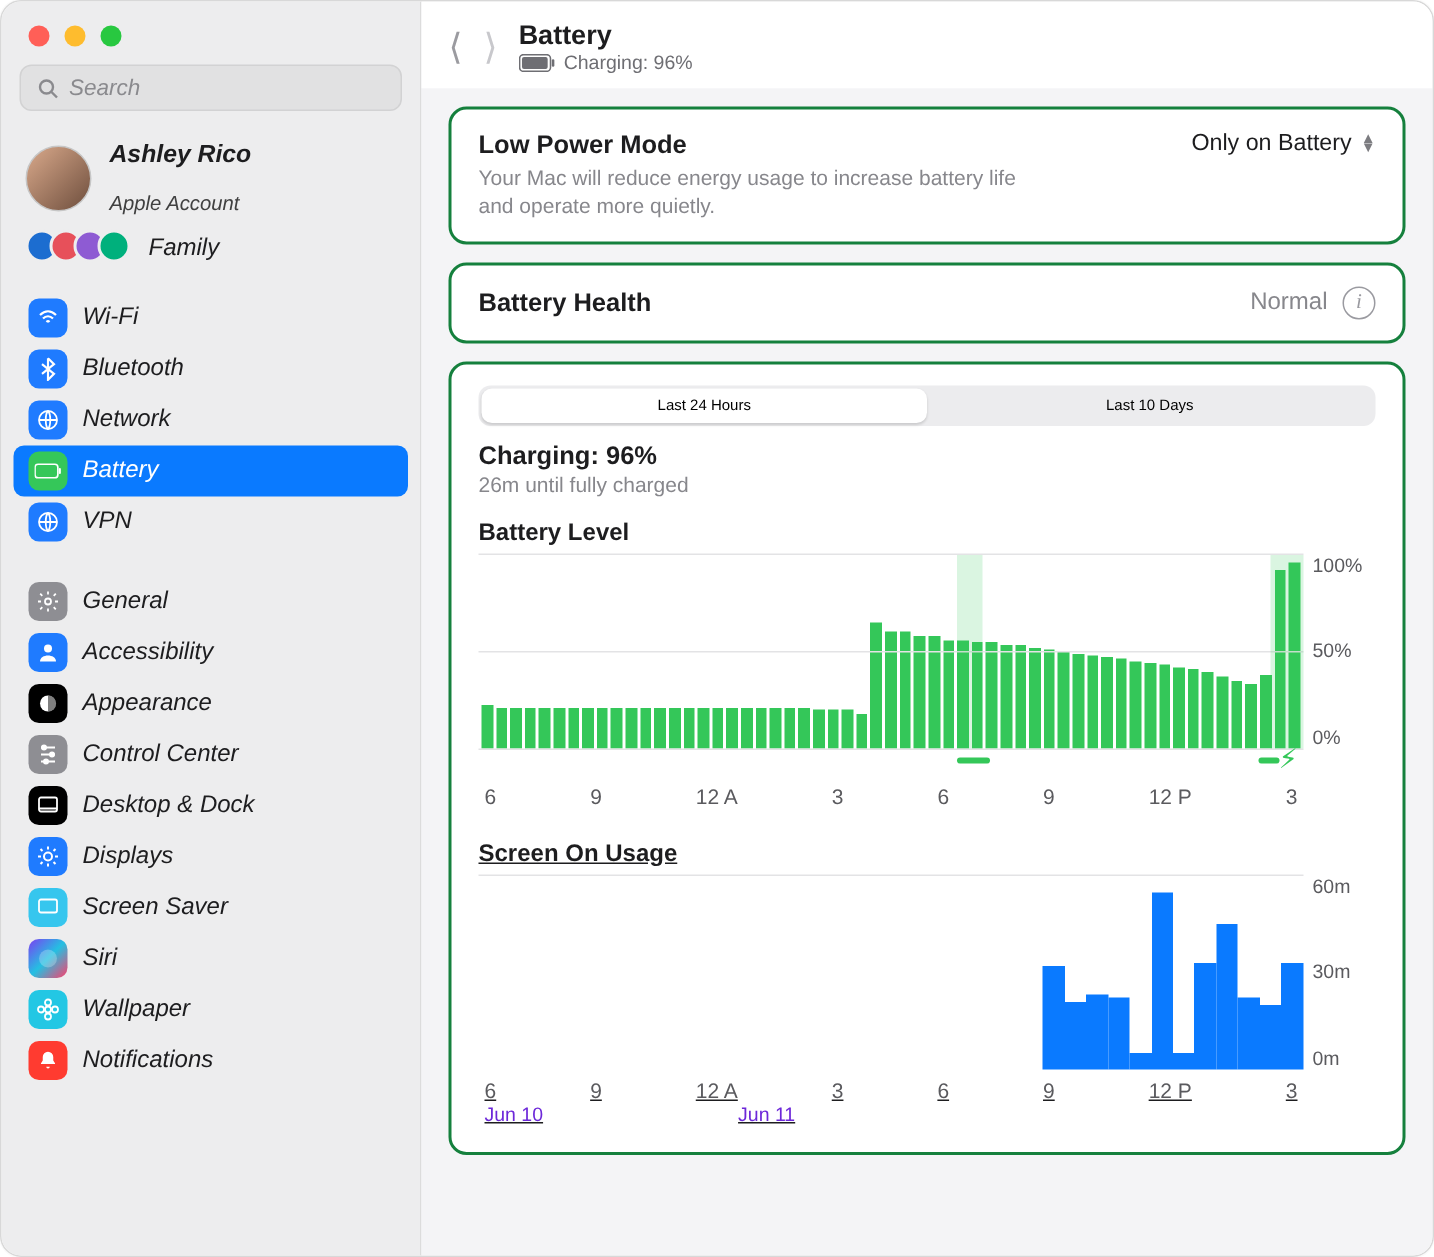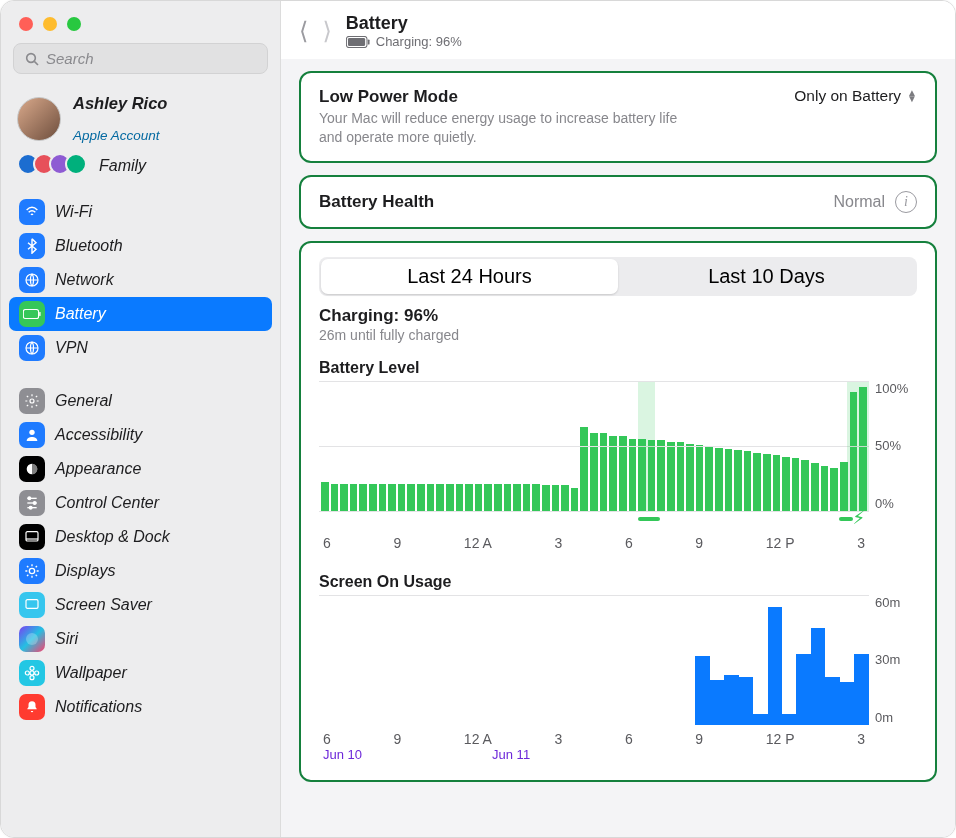--- a/index.html
+++ b/index.html
@@ -42,21 +42,21 @@
   .search span { font-size:15px; }
   .account {
     display:flex; align-items:center; gap:12px; padding:8px 16px 6px 16px;
   }
   .avatar {
     width:44px;height:44px;border-radius:50%;
     background: linear-gradient(135deg,#d9a98b,#6e4e3d);
     border:1px solid #c6c6c6;
   }
   .account .name{font-size:16.5px;font-weight:600;}
-  .account .sub{font-size:13.5px;color:#0369a1;margin-top:15px;}
+  .account .sub{font-size:13.5px;color:#404040;margin-top:15px;}
   .family-row{
     display:flex;align-items:flex-end;gap:12px;padding:4px 16px 14px 16px;
     font-size:16px;
   }
   .family-icons{display:flex;}
   .family-icons span{width:22px;height:22px;border-radius:50%;margin-left:-6px;border:2px solid #ededee;}
   .family-icons span:nth-child(1){background:#1c6dd0;margin-left:0;}
   .family-icons span:nth-child(2){background:#e7505a;}
   .family-icons span:nth-child(3){background:#8e5bd3;}
   .family-icons span:nth-child(4){background:#00b07c;}
@@ -102,21 +102,21 @@
   }
   .chevrons{display:flex;flex-direction:column;line-height:6px;color:#7c7c80;font-size:10px;}
   .health-row{display:flex;justify-content:space-between;align-items:center;}
   .health-status{color:#87878c;font-size:16px;display:flex;align-items:center;gap:10px;}
   .info-circle{width:22px;height:22px;border:1.6px solid #9a9aa0;color:#9a9aa0;border-radius:50%;display:flex;align-items:center;justify-content:center;font-style:italic;font-family:Georgia,serif;font-size:14px;}
   
   .seg{
     display:flex;background:#ececee;border-radius:8px;padding:2px;margin-bottom:10px;
   }
   .seg button{
-    flex:1;border:none;background:transparent;font-size:20px;padding:6px 0;border-radius:7px;cursor:default;
+    flex:1;border:none;background:transparent;font-size:10px;padding:6px 0;border-radius:7px;cursor:default;
   }
   .seg button.active{background:#fff;box-shadow:0 1px 2px rgba(0,0,0,0.15);font-weight:500;}
   .charging-line{font-size:17px;font-weight:600;}
   .charging-sub{font-size:14px;color:#87878c;margin-top:1px;margin-bottom:16px;}
   .chart-title{font-size:16px;font-weight:700;margin-bottom:4px;}
   .chart{
     position:relative;height:130px;border-left:0;margin-bottom:2px;
     display:flex;align-items:flex-end;gap:2px;padding:0 2px;
     border-top:1px solid #e3e3e5;
   }
@@ -445,21 +445,21 @@
               <span>9</span>
               <span>12 A</span>
               <span>3</span>
               <span>6</span>
               <span>9</span>
               <span>12 P</span>
               <span>3</span>
             </div>
         </div>
 
-        <div class="chart-block" style="margin-bottom:4px;">
+        <div class="chart-block" style="margin-bottom:4px;text-decoration:underline;">
           <div class="chart-title">Screen On Usage</div>
           <div class="chart-outer">
             <div class="usage-cols" id="chart2">
               <div class="gridline" style="top:50%"></div>
               <div class="gridline" style="top:100%"></div>
             <div class="col">
                   <div class="bar blue" style="height: 0%; width: 14px;"></div>
                 </div>
                 <div class="col">
                   <div class="bar blue" style="height: 0%; width: 14px;"></div>

